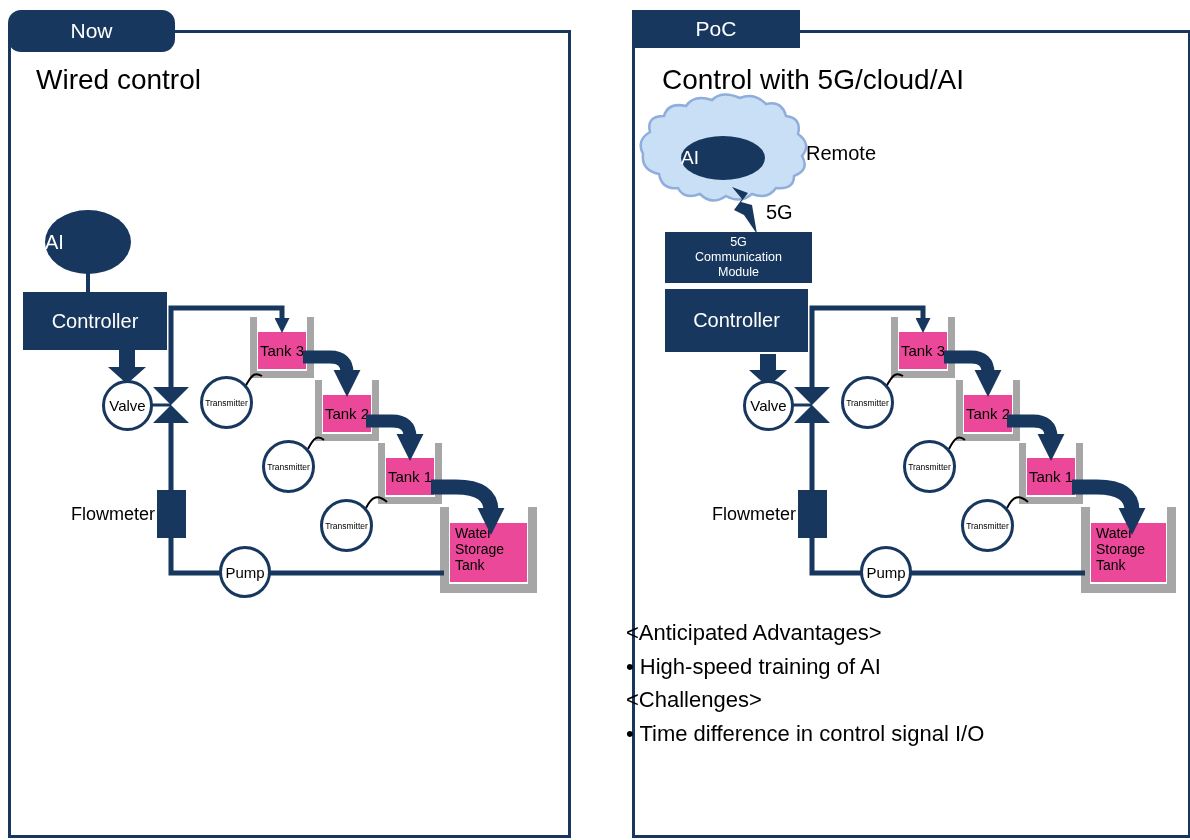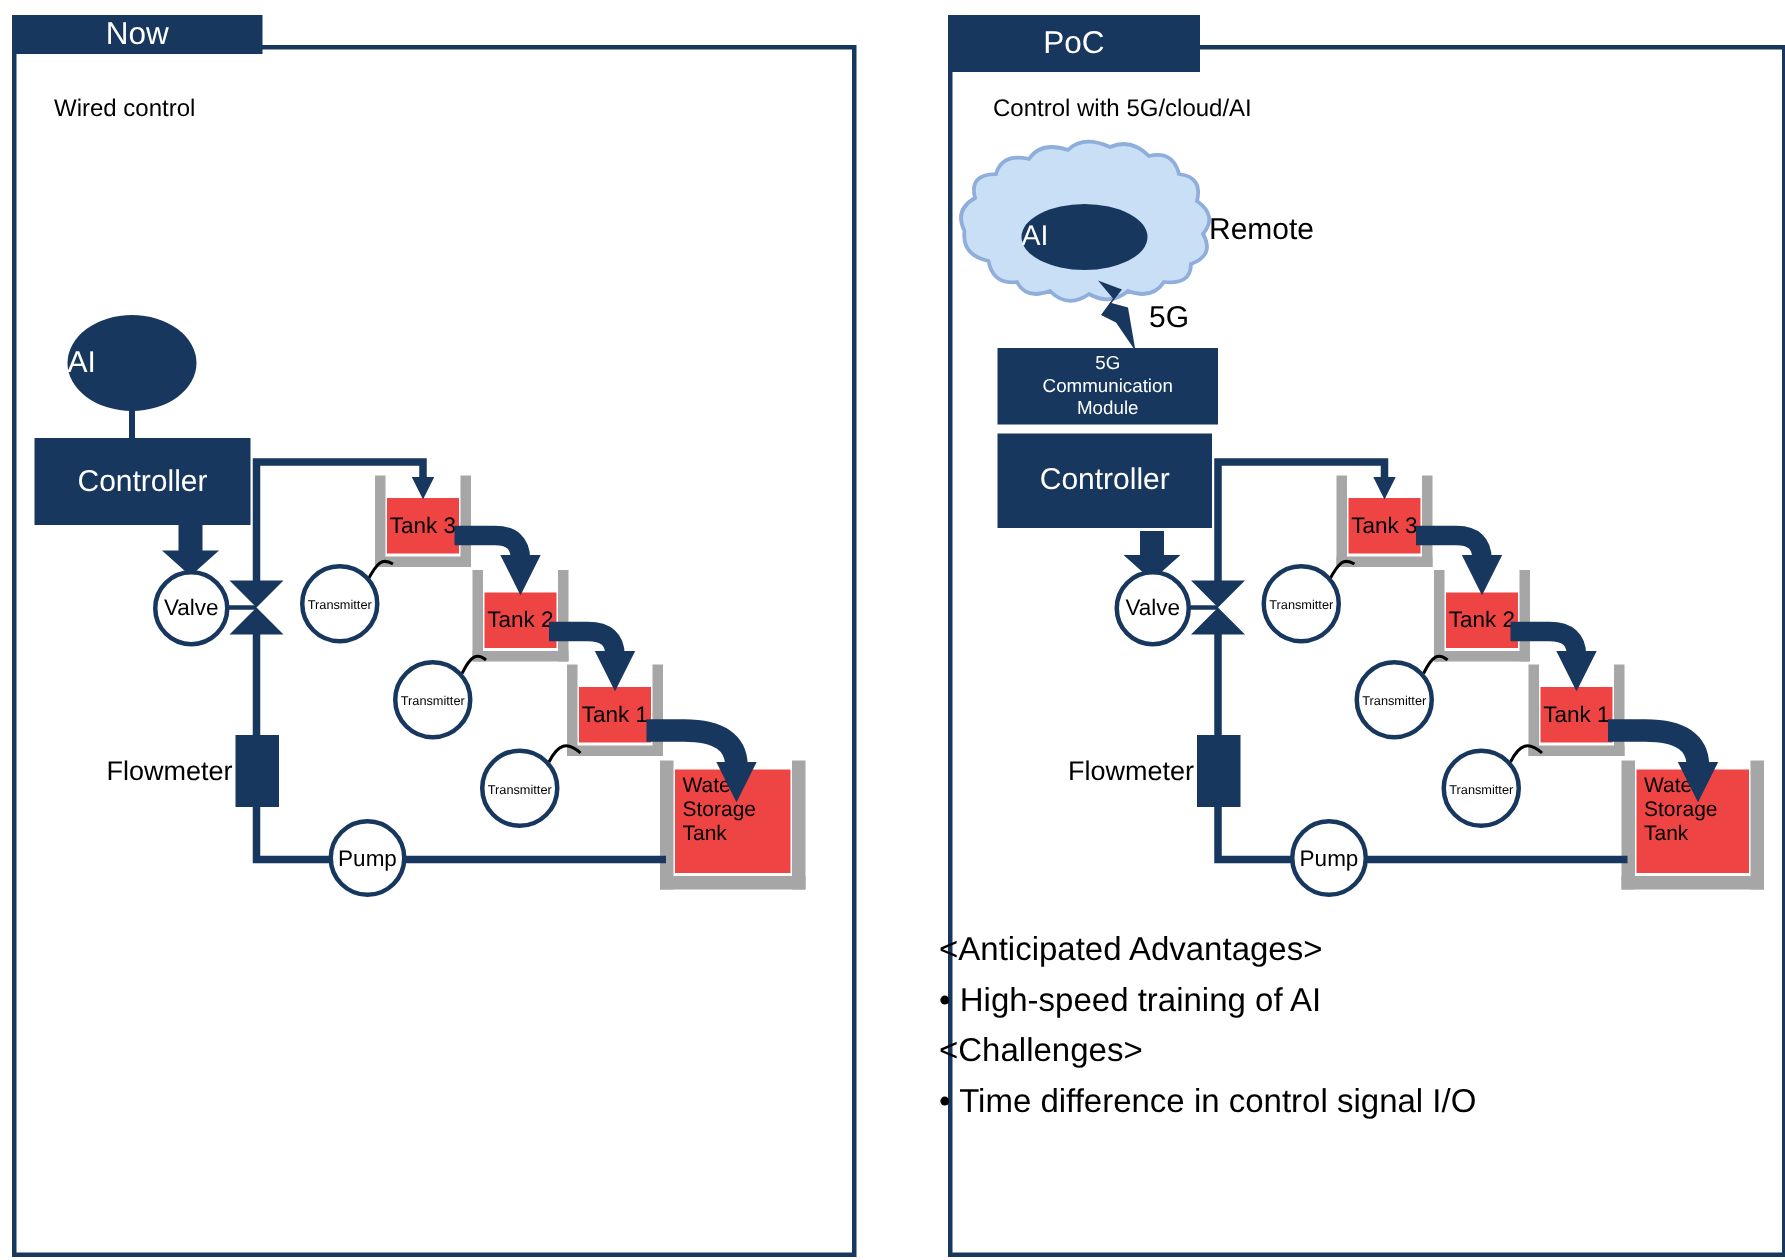--- a/index.html
+++ b/index.html
@@ -1,45 +1,45 @@
 <!DOCTYPE html>
 <html><head>
 <meta charset="utf-8">
 <style>
   html,body{margin:0;padding:0;background:#fff;}
   #stage{position:relative;width:1190px;height:840px;background:#fff;
          font-family:"Liberation Sans",sans-serif;color:#000;overflow:hidden;}
   .panel{position:absolute;border:3px solid #17375E;background:#fff;z-index:1;}
   .tab{position:absolute;background:#17375E;color:#fff;font-size:21px;
        display:flex;align-items:center;justify-content:center;z-index:6;}
-  .title{position:absolute;font-size:16px;z-index:2;}
+  .title{position:absolute;font-size:28px;z-index:2;}
   .navybox{position:absolute;background:#17375E;color:#fff;z-index:2;
            display:flex;align-items:center;justify-content:center;text-align:center;}
   .ellipse{position:absolute;background:#17375E;color:#fff;border-radius:50%;
            display:flex;align-items:center;justify-content:flex-start;z-index:5;}
   .circle{position:absolute;background:#fff;border:3px solid #17375E;border-radius:50%;
           display:flex;align-items:center;justify-content:center;z-index:5;box-sizing:border-box;}
   .tank{position:absolute;border-left:7px solid #A6A6A6;border-right:7px solid #A6A6A6;
         border-bottom:7px solid #A6A6A6;box-sizing:border-box;z-index:2;}
-  .water{position:absolute;left:1px;right:1px;bottom:2px;background:#ef4444;
+  .water{position:absolute;left:1px;right:1px;bottom:2px;background:#ec4899;
          display:flex;align-items:center;justify-content:center;font-size:15px;}
-  .storage .water{display:block;font-size:14px;line-height:16px;padding:2px 0 16px 5px;text-align:left;}
+  .storage .water{display:block;font-size:14px;line-height:16px;padding:2px 0 6px 5px;text-align:left;}
   .label{position:absolute;font-size:18px;z-index:2;}
   svg.overlay{position:absolute;left:0;top:0;z-index:3;pointer-events:none;}
   .notes{position:absolute;left:626px;top:616px;font-size:22px;line-height:33.5px;z-index:2;}
   .notes .cont{padding-left:27px;}
   .module-line{font-size:12.5px;line-height:15px;}
 </style>
 </head>
 <body>
 
 <div id="stage">
 
   <div class="panel" style="left:8px;top:30px;width:557px;height:802px;"></div>
-  <div class="tab" style="left:8px;top:10px;width:167px;height:26px;">
+  <div class="tab" style="left:8px;top:10px;width:167px;height:42px;border-radius:13px;">
       <span>Now</span>
     </div>
   <div class="title" style="left:36px;top:64px;">Wired control</div>
 
   <div class="ellipse" style="left:45px;top:210px;width:86px;height:64px;font-size:20px;">
       <span>AI</span>
     </div>
 
   <div class="navybox" style="left:23px;top:292px;width:144px;height:58px;font-size:20px;">
       <span>Controller</span>

